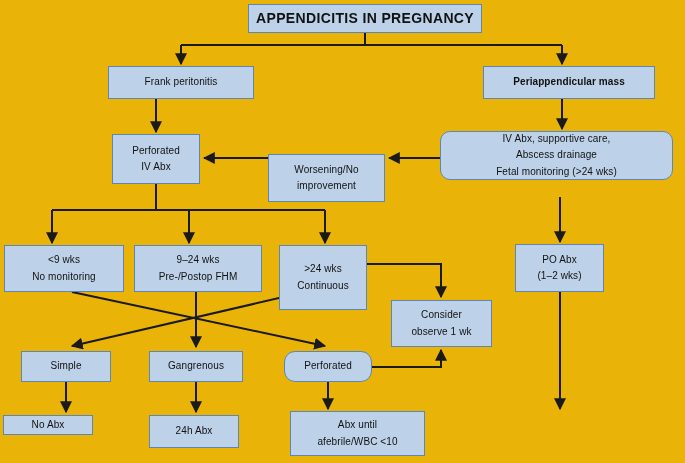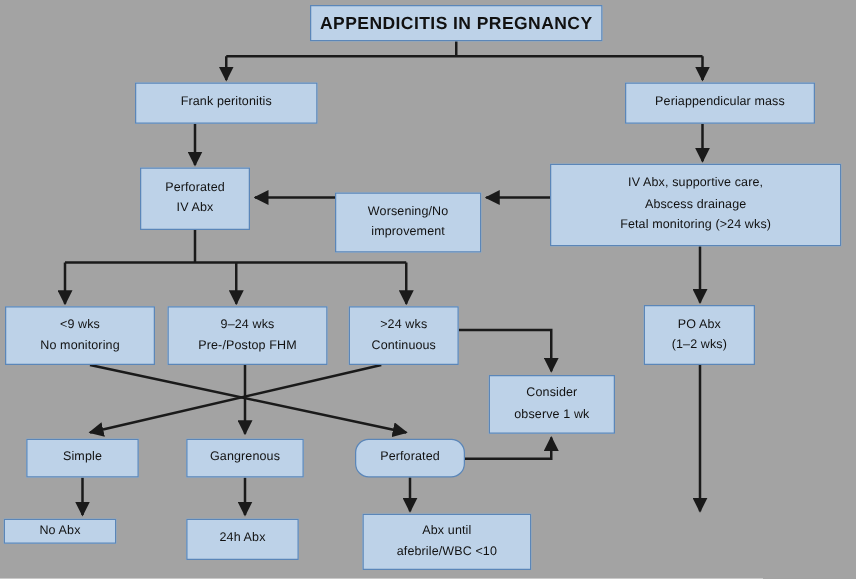--- a/index.html
+++ b/index.html
@@ -4,21 +4,21 @@
 <style>
   html, body {
     margin: 0;
     padding: 0;
     background: #ffffff;
   }
   #canvas {
     position: relative;
     width: 685px;
     height: 463px;
-    background: #a3a3a3;
+    background: #eab308;
     font-family: "Liberation Sans", sans-serif;
     overflow: hidden;
   }
   svg.edges {
     position: absolute;
     left: 0;
     top: 0;
     width: 685px;
     height: 463px;
     pointer-events: none;
@@ -91,39 +91,39 @@
       <path d="M 196 382 L 196 412" marker-end="url(#ah)"></path>
       <path d="M 328 382 L 328 409" marker-end="url(#ah)"></path>
       <path d="M 560 292 L 560 409" marker-end="url(#ah)"></path>
     </g>
   </svg>
 
   <div class="node title" style="left:248px; top:4px; width:234px; height:29px;">APPENDICITIS IN PREGNANCY</div>
 
   <div class="node" style="left:108px; top:66px; width:146px; height:33px;">Frank peritonitis</div>
 
-  <div class="node" style="left:500px; top:66px; width:152px; height:33px;">Periappendicular mass</div>
+  <div class="node" style="left:483px; top:66px; width:172px; height:33px;font-weight:bold;">Periappendicular mass</div>
 
   <div class="node" style="left:112px; top:134px; width:88px; height:50px;">Perforated
 IV Abx</div>
 
   <div class="node" style="left:268px; top:134px; width:117px; height:48px;margin-top:20px;">Worsening/No
 improvement</div>
 
-  <div class="node" style="left:440px; top:131px; width:233px; height:66px;">IV Abx, supportive care,
+  <div class="node" style="left:440px; top:131px; width:233px; height:49px;border-radius:10px;">IV Abx, supportive care,
 Abscess drainage
 Fetal monitoring (&gt;24 wks)</div>
 
   <div class="node" style="left:4px; top:245px; width:120px; height:47px;">&lt;9 wks
 No monitoring</div>
 
   <div class="node" style="left:134px; top:245px; width:128px; height:47px;">9–24 wks
 Pre-/Postop FHM</div>
 
-  <div class="node" style="left:279px; top:245px; width:88px; height:47px;">&gt;24 wks
+  <div class="node" style="left:279px; top:245px; width:88px; height:65px;">&gt;24 wks
 Continuous</div>
 
   <div class="node" style="left:515px; top:244px; width:89px; height:48px;">PO Abx
 (1–2 wks)</div>
 
   <div class="node" style="left:391px; top:300px; width:101px; height:47px;">Consider
 observe 1 wk</div>
 
   <div class="node" style="left:21px; top:351px; width:90px; height:31px;">Simple</div>
 

